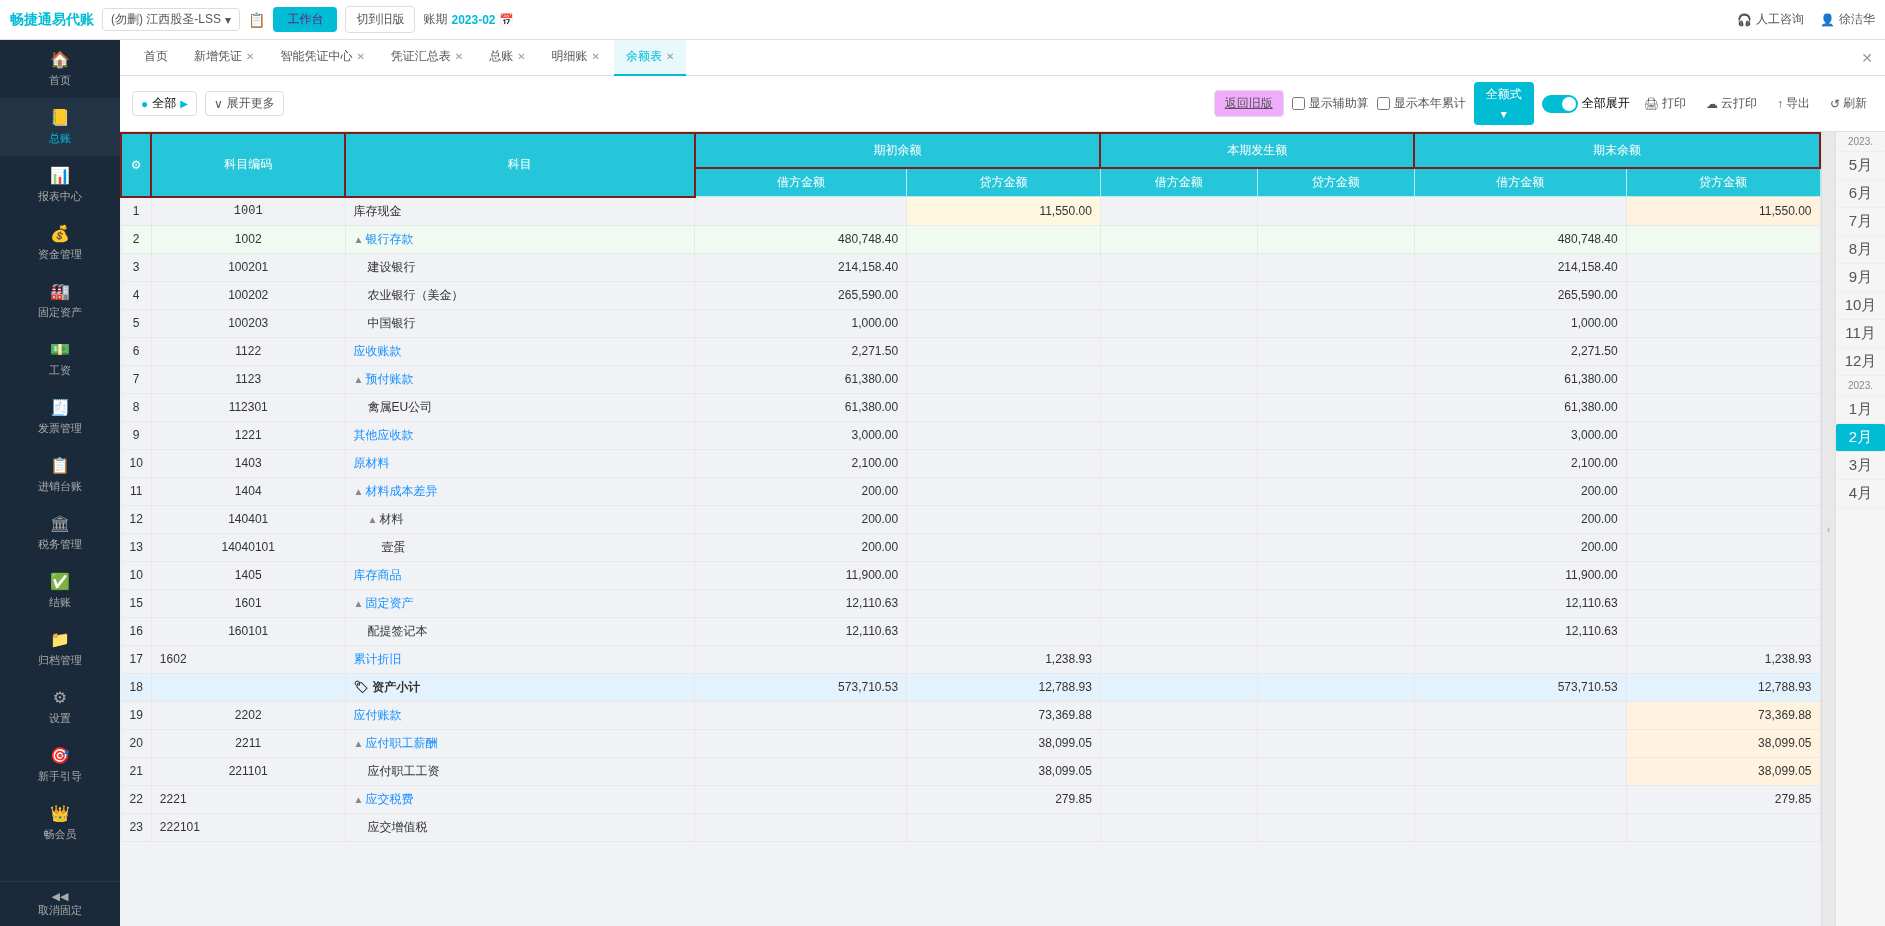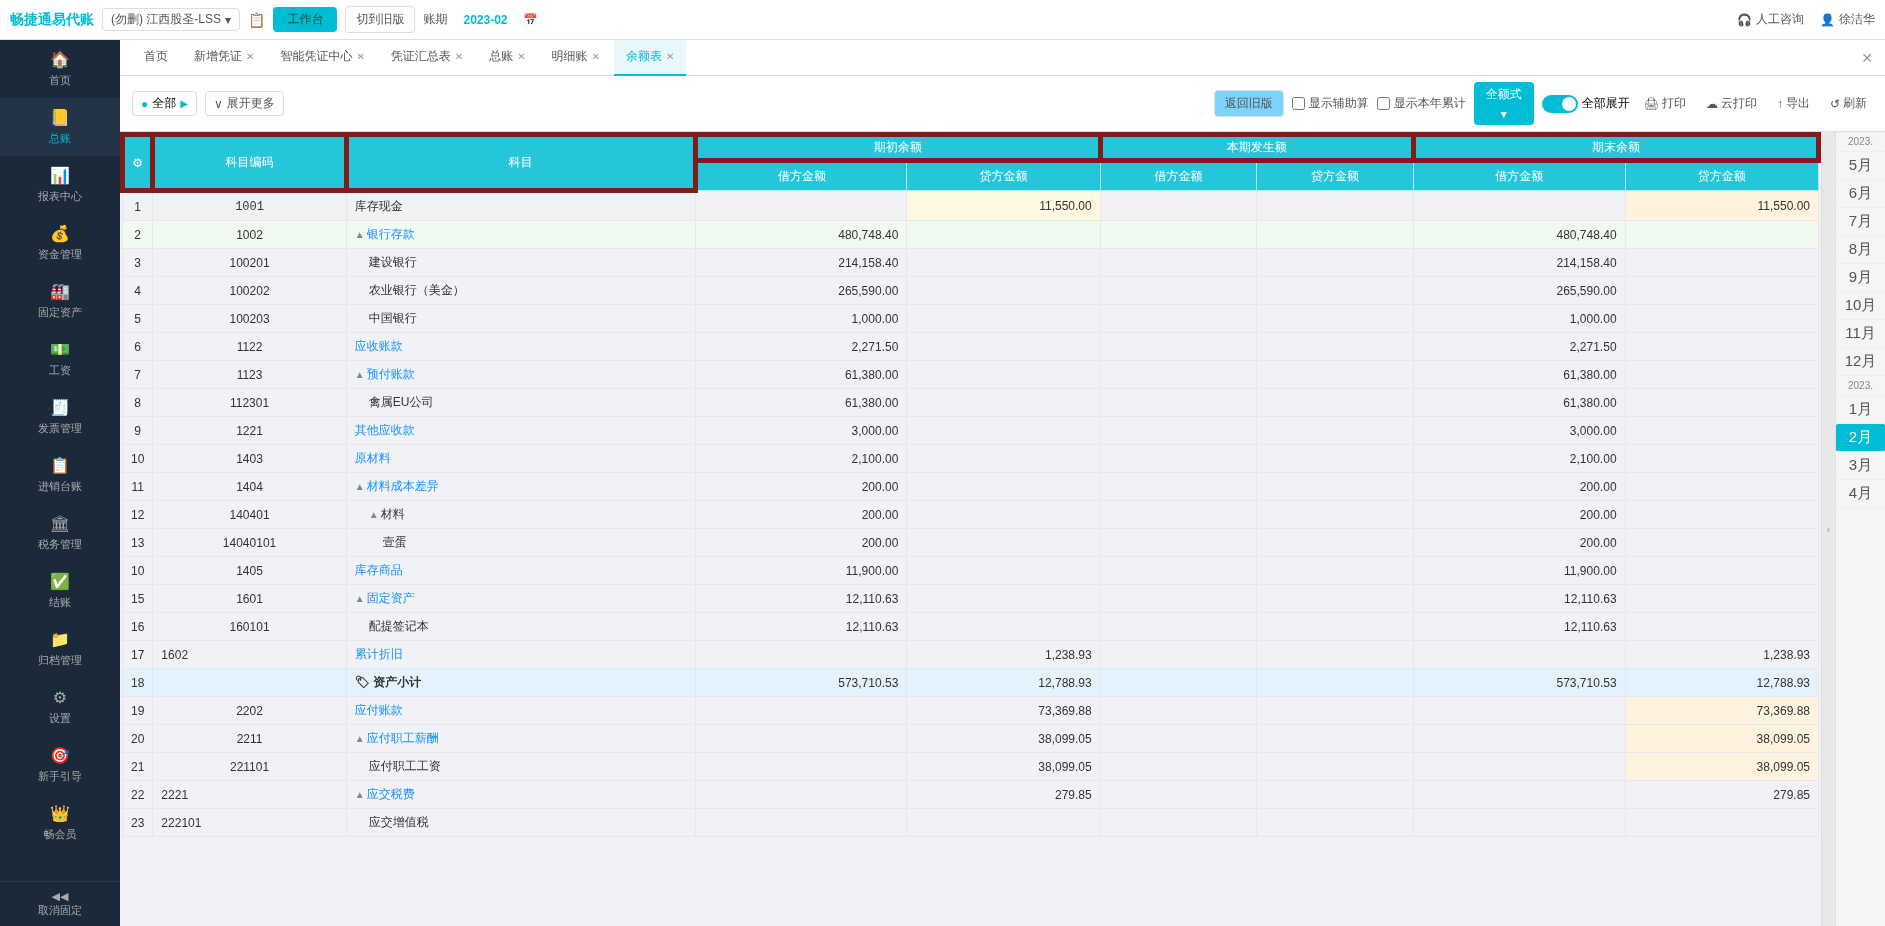--- a/index.html
+++ b/index.html
@@ -11,28 +11,28 @@
       background: #fff; border-bottom: 1px solid #e0e0e0;
       padding: 0 10px; gap: 8px;
     }
     .app-logo { color: #00bcd4; font-size: 14px; font-weight: bold; white-space: nowrap; }
     .company-selector {
       display: flex; align-items: center; gap: 4px;
       border: 1px solid #ddd; border-radius: 4px; padding: 2px 8px;
       font-size: 12px; cursor: pointer; color: #555;
     }
     .workbench-btn {
-      background: #00bcd4; color: #14532d; border: none; border-radius: 4px;
+      background: #00bcd4; color: #701a75; border: none; border-radius: 4px;
       padding: 4px 14px; cursor: pointer; font-size: 12px;
     }
     .switch-old-btn {
       background: #fff; color: #555; border: 1px solid #ddd; border-radius: 4px;
       padding: 4px 10px; cursor: pointer; font-size: 12px;
     }
-    .period-info { font-size: 12px; color: #555; display: flex; align-items: center; gap: 16px; }
+    .period-info { font-size: 12px; color: #555; display: flex; align-items: center; gap: 4px; }
     .top-right { margin-left: auto; display: flex; align-items: center; gap: 16px; font-size: 12px; color: #555; }
     .user-info { display: flex; align-items: center; gap: 4px; }
 
     
     .layout { display: flex; height: calc(100vh - 40px); }
 
     
     .sidebar {
       width: 120px; background: #1a2a3a; color: #ccc;
       display: flex; flex-direction: column; flex-shrink: 0;
@@ -76,22 +76,22 @@
       border-radius: 4px; padding: 3px 8px; gap: 4px; font-size: 12px;
       background: #fff; cursor: pointer;
     }
     .expand-btn {
       display: flex; align-items: center; gap: 4px; font-size: 12px;
       color: #555; cursor: pointer; padding: 3px 8px;
       border: 1px solid #ddd; border-radius: 4px; background: #fff;
     }
     .toolbar-right { margin-left: auto; display: flex; align-items: center; gap: 8px; }
     .return-old-btn {
-      background: #7dd3fc; border: 1px solid #e0e0e0; border-radius: 4px;
-      padding: 4px 10px; font-size: 12px; cursor: pointer; color: #555;
+      background: #f0abfc; border: 1px solid #e0e0e0; border-radius: 4px;
+      padding: 4px 10px; font-size: 12px; cursor: pointer; color: #555; text-decoration: underline;
     }
     .checkbox-group { display: flex; align-items: center; gap: 4px; font-size: 12px; color: #555; }
     .format-btn {
       background: #00bcd4; color: #fff; border: none; border-radius: 4px;
       padding: 4px 12px; cursor: pointer; font-size: 12px;
       display: flex; align-items: center; gap: 4px; flex-direction: column;
     }
     .toggle-group {
       display: flex; align-items: center; gap: 4px; font-size: 12px;
     }
@@ -113,21 +113,21 @@
 
     
     .table-area { flex: 1; overflow: auto; position: relative; }
 
     
     .balance-table {
       width: 100%; border-collapse: collapse; font-size: 12px;
     }
     .balance-table thead tr.header-top th {
       background: #26c6da; color: #fff; text-align: center;
-      padding: 2px 4px; border: 5px solid #7f1d1d; font-weight: normal;
+      padding: 8px 4px; border: 2px solid #7f1d1d; font-weight: normal;
     }
     .balance-table thead tr.header-sub th {
       background: #26c6da; color: #fff; text-align: center;
       padding: 5px 4px; border: 1px solid #b2ebf2; font-weight: normal;
     }
     .balance-table tbody tr { border-bottom: 1px solid #e8e8e8; }
     .balance-table tbody tr.subtotal { background: #e3f2fd; }
     .balance-table tbody tr.highlighted { background: #f1faf0; }
     .balance-table tbody td {
       padding: 5px 8px; border: 1px solid #e8e8e8; color: #333;

